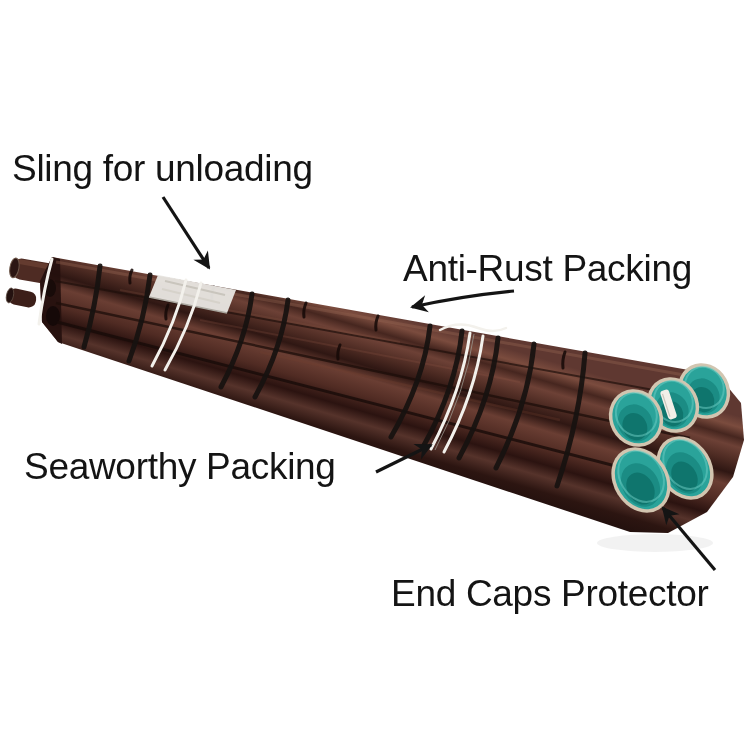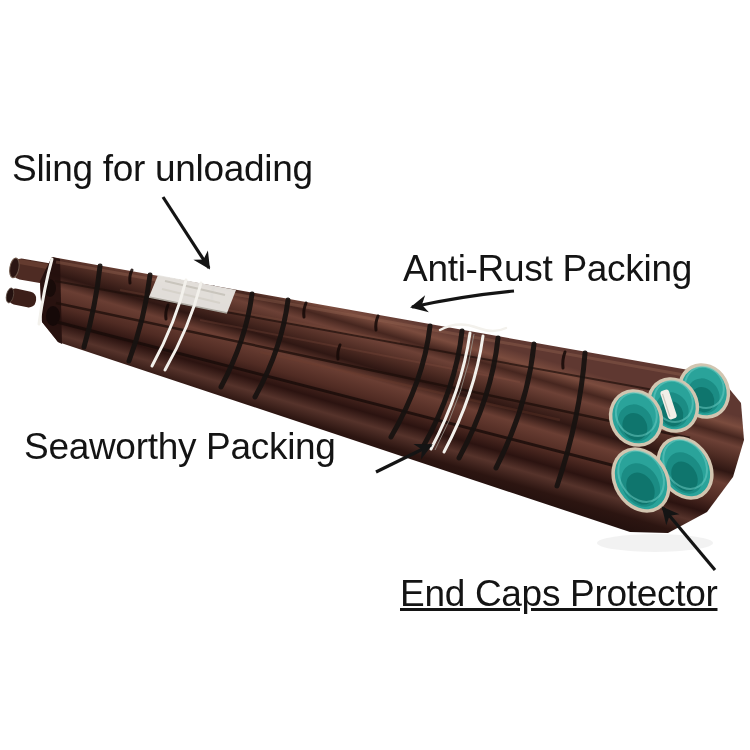--- a/index.html
+++ b/index.html
@@ -7,22 +7,22 @@
     position:relative;width:750px;height:740px;background:#ffffff;overflow:hidden;
     font-family:"Liberation Sans", sans-serif;
   }
   .photo-svg{position:absolute;left:0;top:0;}
   .callout{
     position:absolute;white-space:nowrap;color:#141414;
     font-size:37px;line-height:1.05;letter-spacing:-0.3px;font-weight:400;
   }
   .callout.sling{left:12px;top:150px;}
   .callout.anti{left:403px;top:250px;}
-  .callout.sea{left:24px;top:428px;}
-  .callout.end{left:400px;top:575px;text-decoration:underline;}
+  .callout.sea{left:24px;top:448px;}
+  .callout.end{left:391px;top:575px;}
 </style>
 </head>
 <body>
 
 <div class="stage">
 
   <svg class="photo-svg" width="750" height="750" viewBox="0 0 750 750">
     <defs>
       <linearGradient id="bundleGrad" gradientUnits="userSpaceOnUse" x1="360" y1="305" x2="318" y2="448">
         <stop offset="0" stop-color="#5f3831"></stop>

